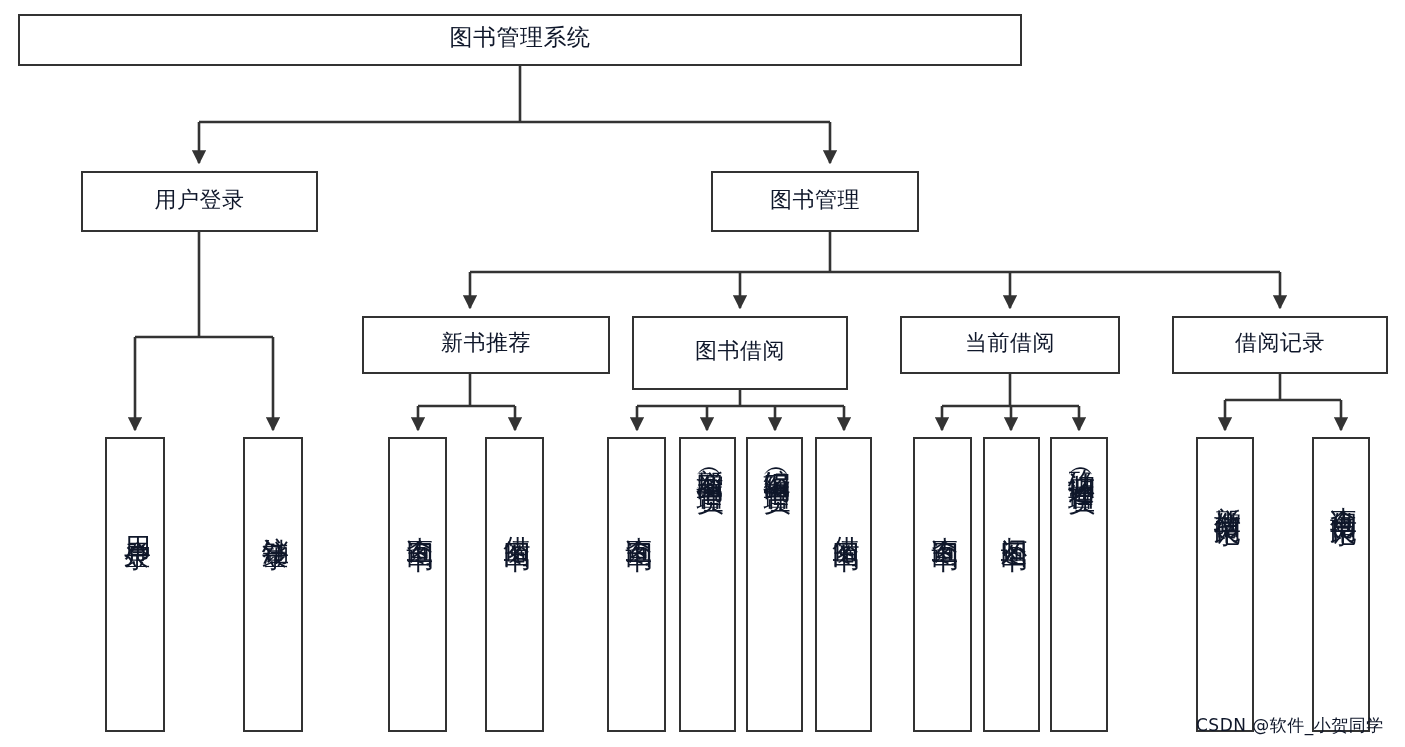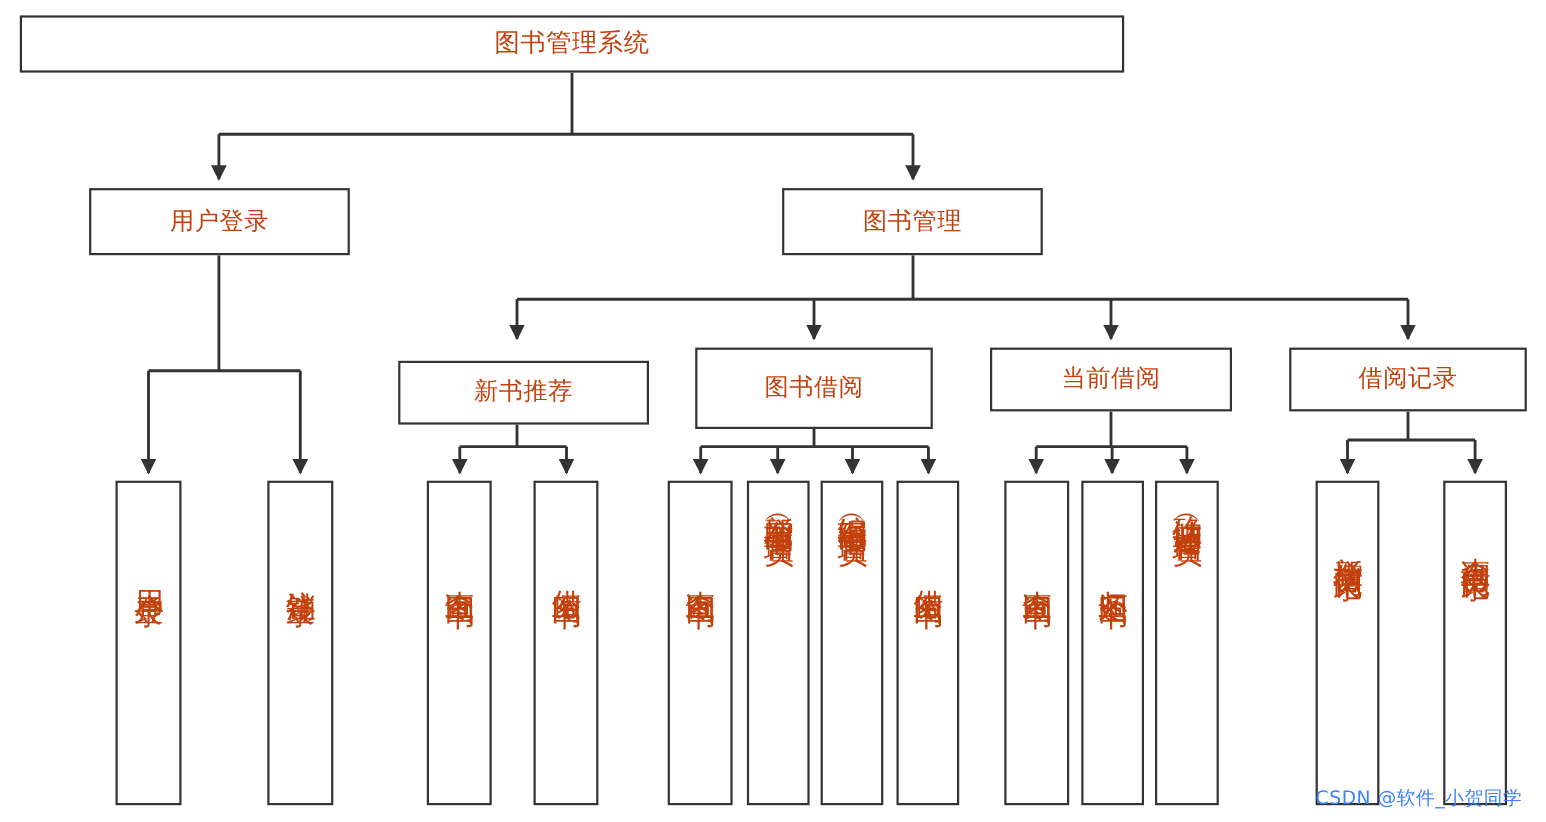--- a/index.html
+++ b/index.html
@@ -31,24 +31,25 @@
     position: absolute;
     box-sizing: border-box;
     border: 2px solid #333333;
     background: #ffffff;
     display: flex;
     align-items: center;
     justify-content: center;
     overflow: hidden;
   }
   .node .label {
-    color: #c2410c;
+    color: #0f172a;
     text-align: center;
     line-height: 1.18;
     white-space: pre-line;
+    font-family: Liberation Mono, monospace;
   }
   .node.horiz .label {
     writing-mode: horizontal-tb;
     font-size: 22px;
     letter-spacing: 0.5px;
   }
   .node.root .label {
     font-size: 23px;
   }
   .node.vert {
@@ -68,21 +69,21 @@
     margin-top: 76px;
   }
   .node.vert.tall .label {
     margin-top: 8px;
   }
   .node.vert.midlow .label {
     margin-top: 46px;
   }
   .watermark {
     position: absolute;
-    color: #3b82f6;
+    color: #0f172a;
     font-size: 17px;
     letter-spacing: 0.5px;
     white-space: nowrap;
     user-select: none;
   }
 </style>
 </head>
 <body>
 
 <div id="diagram-root">
@@ -138,25 +139,25 @@
     </g>
   </svg>
 
   <div class="node root horiz" style="left:18px; top:14px; width:1004px; height:52px;">
     <span class="label">图书管理系统</span>
   </div>
 
   <div class="node horiz" style="left:81px; top:171px; width:237px; height:61px;">
     <span class="label">用户登录</span>
   </div>
-  <div class="node horiz" style="left:711px; top:171px; width:237px; height:61px;">
+  <div class="node horiz" style="left:711px; top:171px; width:208px; height:61px;">
     <span class="label">图书管理</span>
   </div>
 
-  <div class="node horiz" style="left:362px; top:328px; width:228px; height:58px;">
+  <div class="node horiz" style="left:362px; top:316px; width:248px; height:58px;">
     <span class="label">新书推荐</span>
   </div>
   <div class="node horiz" style="left:632px; top:316px; width:216px; height:74px;">
     <span class="label">图书借阅</span>
   </div>
   <div class="node horiz" style="left:1172px; top:316px; width:216px; height:58px;">
     <span class="label">借阅记录</span>
   </div>
   <div class="node horiz" style="left:900px; top:316px; width:220px; height:58px;">
     <span class="label">当前借阅</span>

